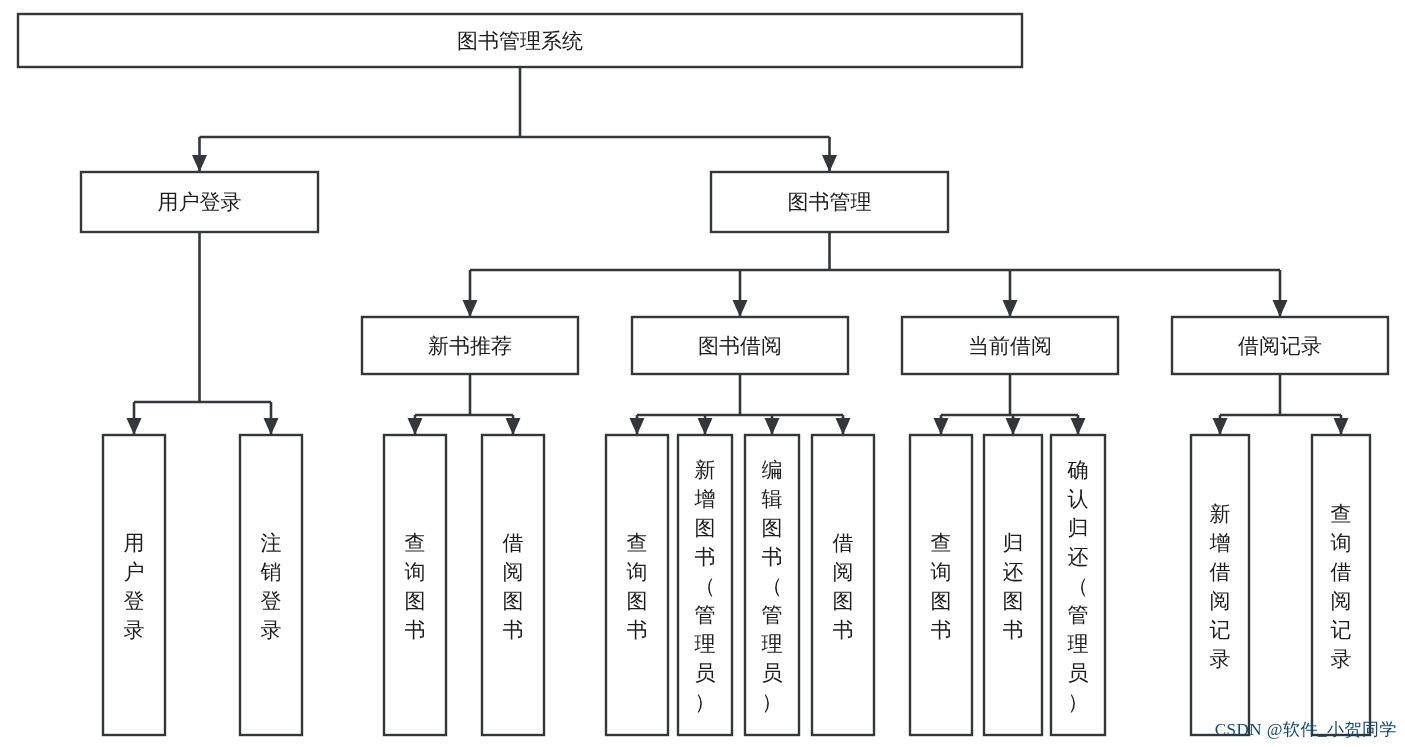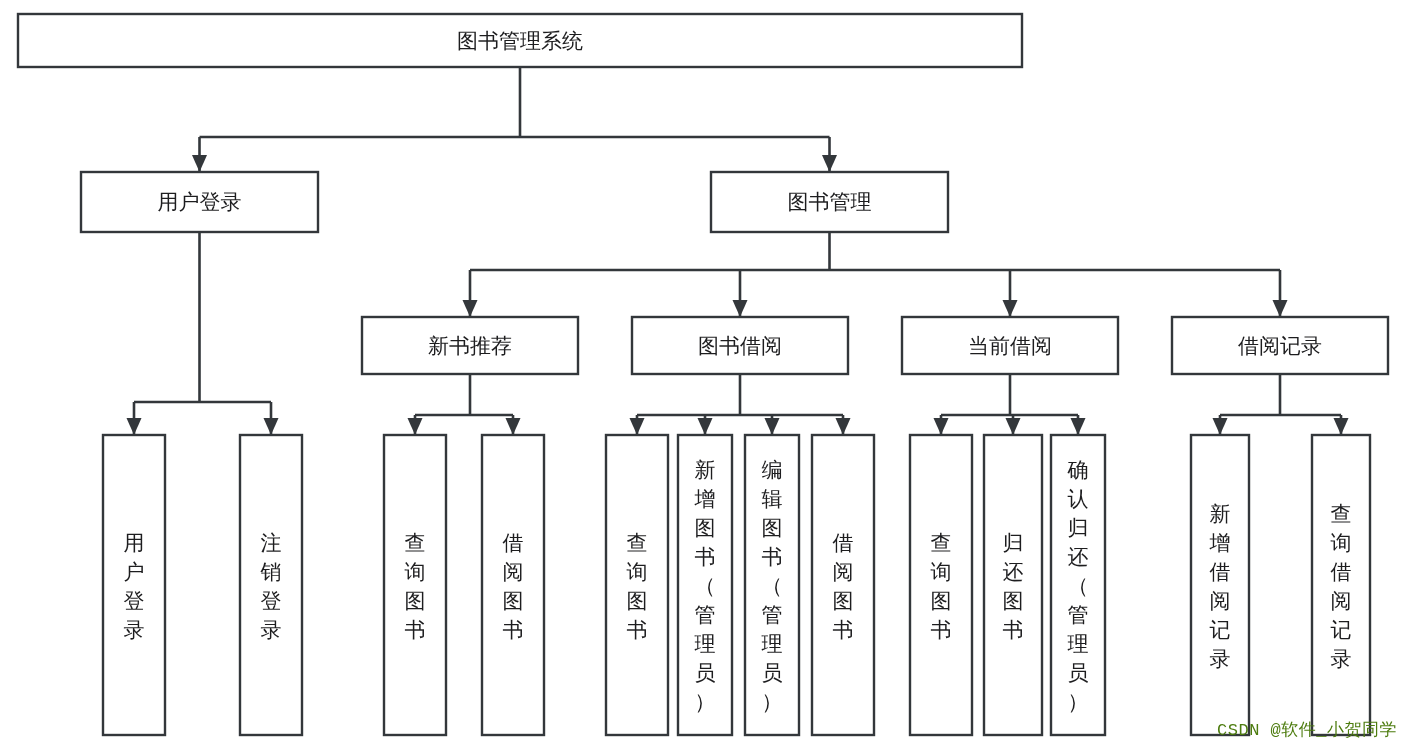--- a/index.html
+++ b/index.html
@@ -52,23 +52,23 @@
   .node-label-v {
     font-family: "DejaVu Sans", "Liberation Sans", sans-serif;
     font-size: 21px;
     fill: #1d1d1f;
     text-anchor: middle;
   }
   .watermark {
     position: absolute;
     right: 8px;
     bottom: 6px;
-    font-family: Liberation Mono, monospace;
+    font-family: Liberation Serif, serif;
     font-size: 17px;
-    color: #4d7c0f;
+    color: #0c4a6e;
     letter-spacing: 0.5px;
     white-space: nowrap;
     pointer-events: none;
   }
 </style>
 </head>
 <body>
 
 <div id="diagram-root">
 

